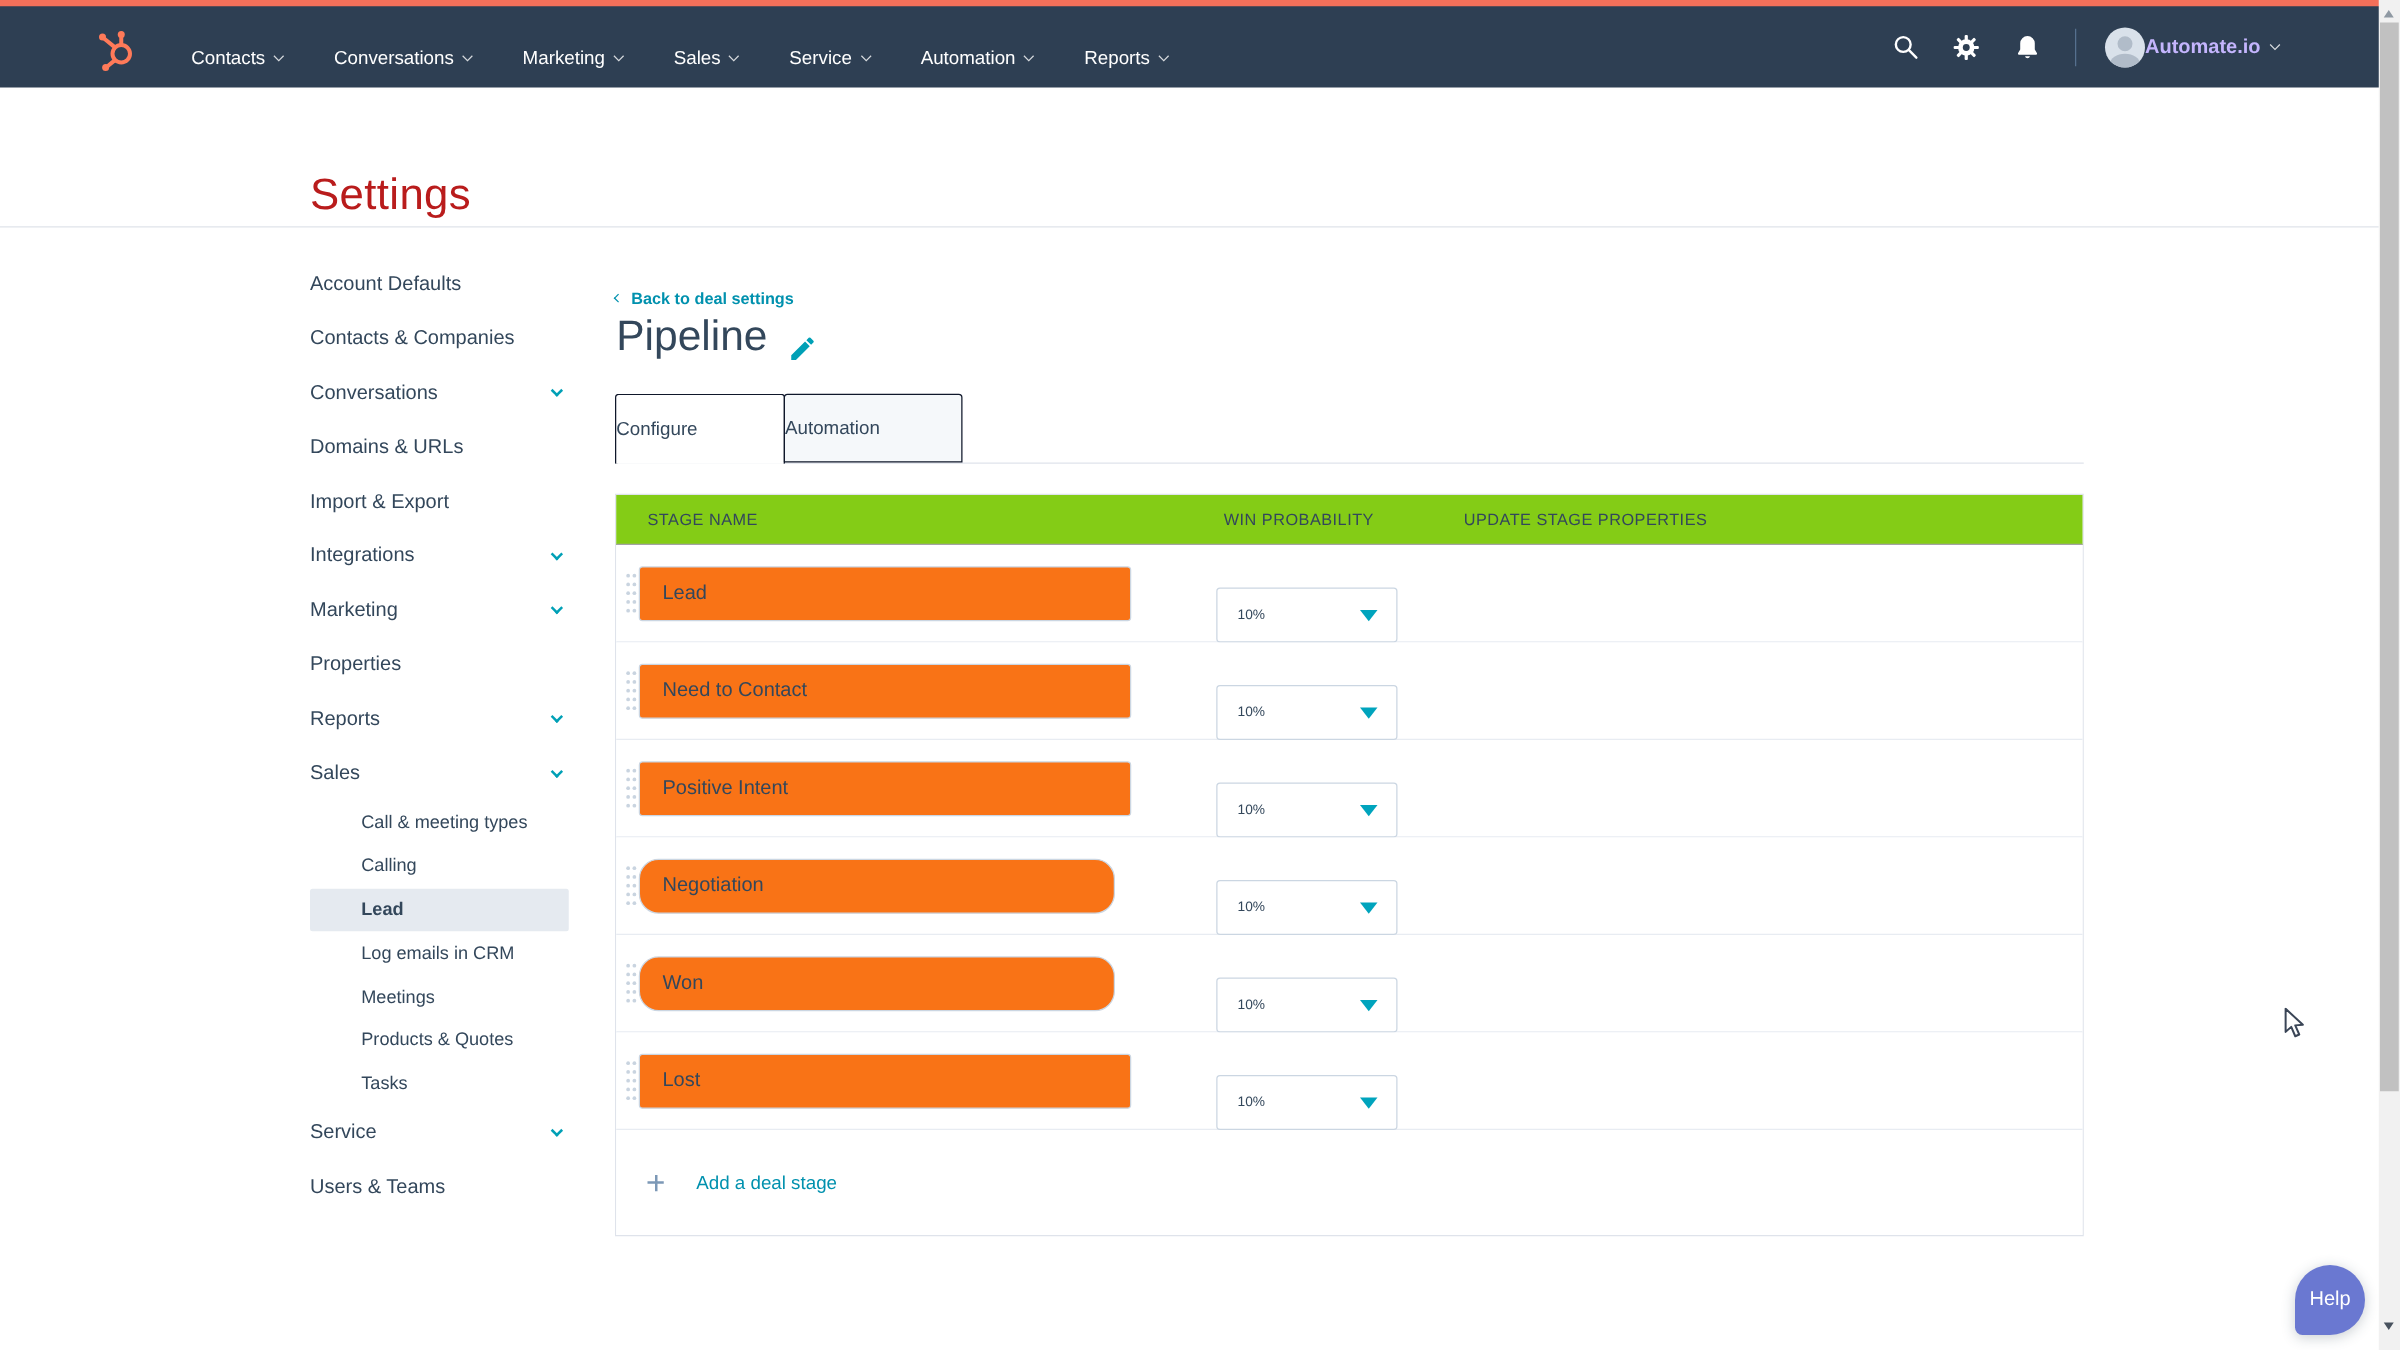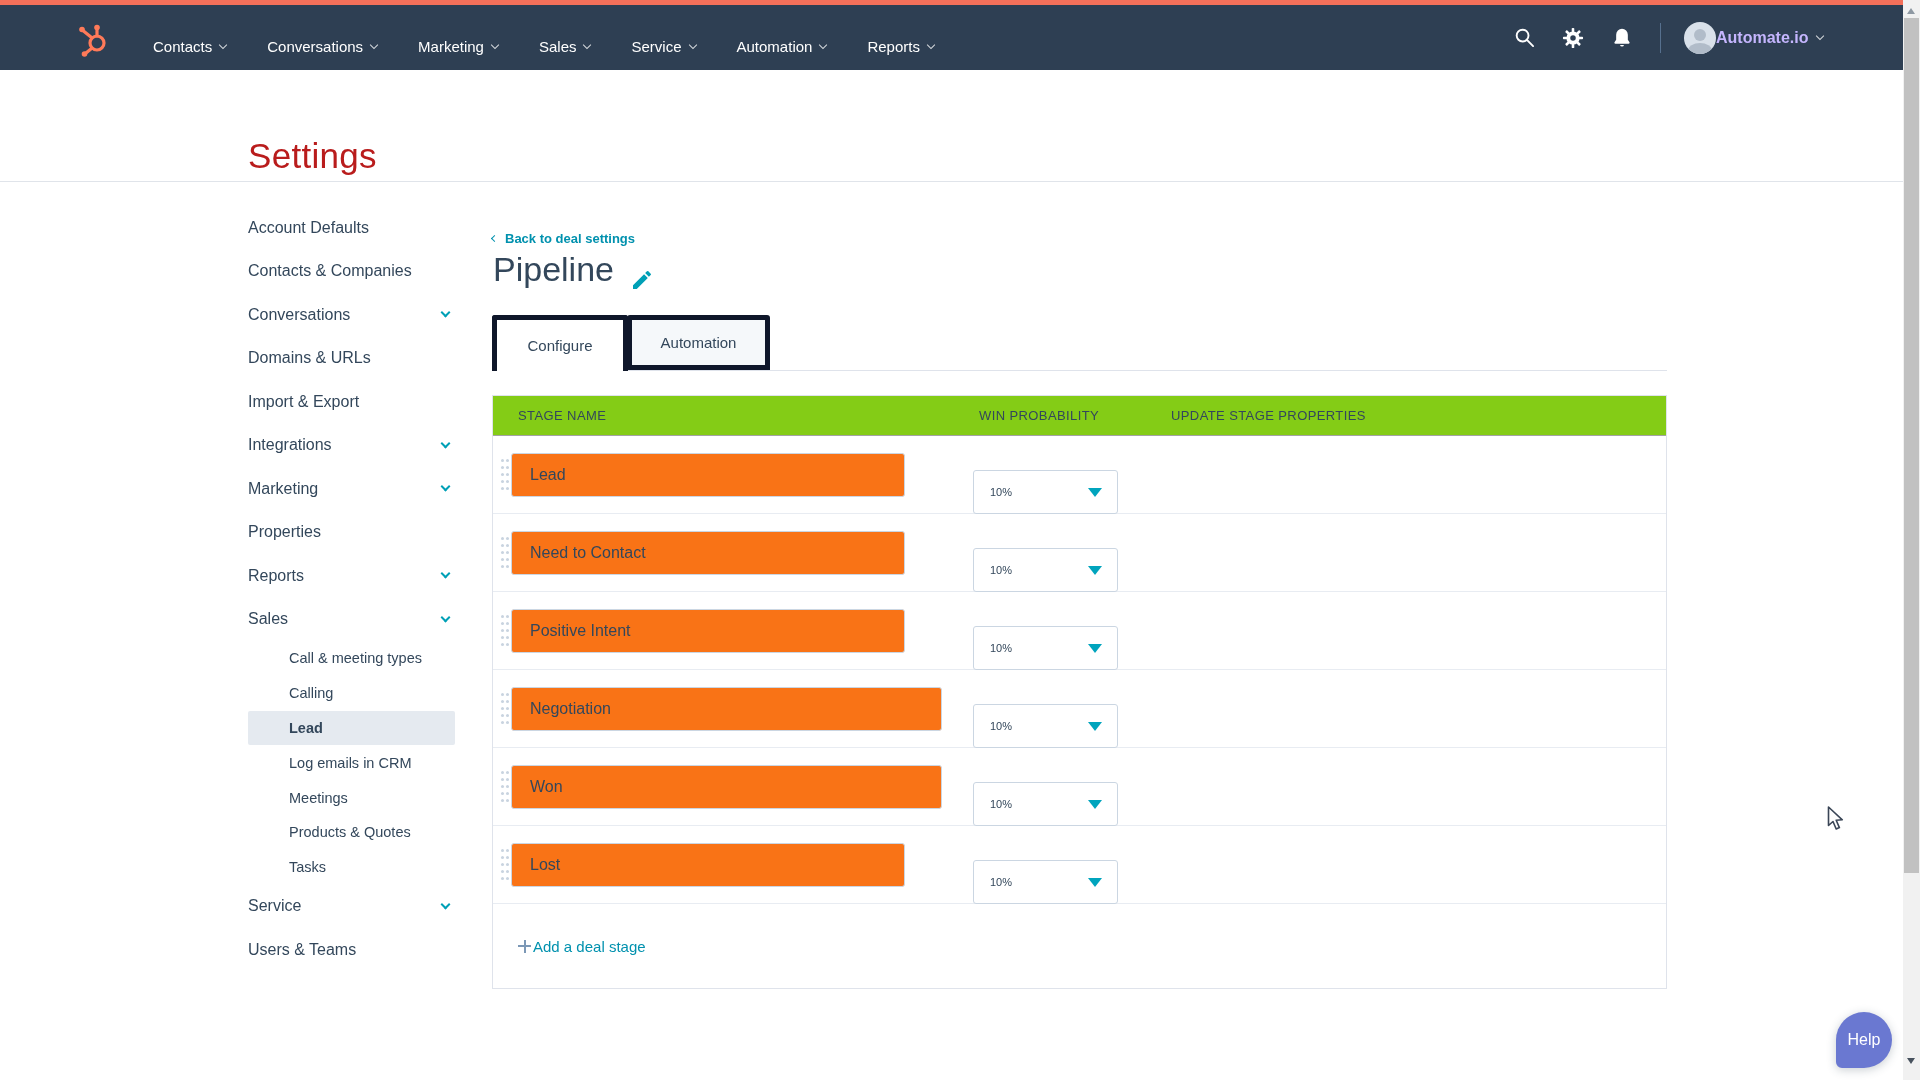--- a/index.html
+++ b/index.html
@@ -31,37 +31,37 @@
   .side-item { height:43.5px; display:flex; align-items:center; font-size:16px; color:#33475b; cursor:pointer; padding-right:6px; }
   .side-item .chev { width:7px; height:7px; border-width:2px; color:#00a0b6; margin-left:auto; margin-top:-4px; }
   .side-sub { height:34.8px; display:flex; align-items:center; padding-left:41px; font-size:14.5px; color:#33475b; cursor:pointer; }
   .side-sub.selected { background:#e5eaf0; font-weight:bold; border-radius:2px; }
   
   .back-link { position:absolute; left:492px; top:231px; font-size:13px; font-weight:bold; color:#0091ae; display:flex; align-items:center; gap:8px; cursor:pointer; }
   .back-link .chev { width:5px; height:5px; border-width:1.5px; transform:rotate(135deg); color:#0091ae; }
   .pipeline-title { position:absolute; left:493px; top:250px; font-size:34px; font-weight:normal; color:#33475b; display:flex; align-items:center; gap:16px; }
   .pencil { width:24px; height:24px; margin-top:6px; cursor:pointer; }
   .tab-line { position:absolute; left:492px; top:370px; width:1175px; height:1px; background:#dfe3eb; }
-  .tab { position:absolute; top:315px; height:56px; display:flex; align-items:center; justify-content:center; font-size:15px; color:#33475b; border:5px solid #0f172a; border-radius:3px 3px 0 0; cursor:pointer; z-index:2; }
+  .tab { position:absolute; top:315px; height:56px; display:flex; align-items:center; justify-content:flex-start; font-size:15px; color:#33475b; border:1px solid #0f172a; border-radius:3px 3px 0 0; cursor:pointer; z-index:2; }
   .tab.active { left:492px; width:136px; background:#fff; border-bottom:none; }
   .tab.inactive { left:627px; width:143px; height:55px; background:#f5f8fa; }
   
   .stage-table { position:absolute; left:492px; top:395px; width:1175px; background:#fff; border:1px solid #dfe3eb; }
   .thead { display:grid; grid-template-columns:486px 192px auto; height:40px; background:#84cc16; border-bottom:1px solid #a3a3a3; align-items:center; }
   .th { font-size:13px; color:#33475b; letter-spacing:.4px; white-space:nowrap; }
   .th.first { padding-left:25px; }
   .trow { position:relative; height:78px; border-bottom:1px solid #e8ecf2; background:#fff; }
   .drag-dots { position:absolute; left:8px; top:50%; margin-top:-16px; width:3px; height:3px; border-radius:50%; background:#c9d4e0; cursor:grab;
     box-shadow:5px 0 0 #c9d4e0,0 7px 0 #c9d4e0,5px 7px 0 #c9d4e0,0 14px 0 #c9d4e0,5px 14px 0 #c9d4e0,0 21px 0 #c9d4e0,5px 21px 0 #c9d4e0,0 28px 0 #c9d4e0,5px 28px 0 #c9d4e0; }
   .stage-input { position:absolute; left:18px; top:17px; width:394px; height:44px; border:1px solid #cbd6e2; border-radius:3px; background:#f97316; font-family:inherit; font-size:16px; color:#33475b; padding:0 0 0 18px; outline:none; }
-  .trow.narrow .stage-input { width:431px; }
+  .trow.narrow .stage-input { width:381px;border-radius:16px; }
   .win-select { position:absolute; left:480px; top:34px; width:145px; height:44px; border:1px solid #cbd6e2; border-radius:3px; background:#fff; display:flex; align-items:center; font-size:11px; color:#33475b; padding-left:16px; cursor:pointer; }
   .dd-caret { position:absolute; right:15px; top:50%; margin-top:-4px; width:0; height:0; border-left:7px solid transparent; border-right:7px solid transparent; border-top:9px solid #00a4bd; }
   .tfoot { height:84px; display:flex; align-items:center; padding-left:25px; background:#fff; }
-  .add-stage { display:flex; align-items:center; gap:2px; font-size:15px; color:#0091ae; cursor:pointer; }
+  .add-stage { display:flex; align-items:center; gap:26px; font-size:15px; color:#0091ae; cursor:pointer; }
   .plus-icon { position:relative; width:13px; height:13px; }
   .plus-icon::before { content:""; position:absolute; left:5.5px; top:0; width:2px; height:13px; background:#7c98b6; }
   .plus-icon::after { content:""; position:absolute; left:0; top:5.5px; width:13px; height:2px; background:#7c98b6; }
   
   .help-btn { position:absolute; left:1836px; top:1012px; width:56px; height:56px; background:#6a78d1; border-radius:28px 28px 28px 6px; color:#fff; font-size:16px; display:flex; align-items:center; justify-content:center; cursor:pointer; box-shadow:0 2px 10px rgba(45,62,80,.25); }
   .scrollbar { position:absolute; left:1903px; top:0; width:17px; height:1080px; background:#f1f1f1; z-index:10; }
   .sb-up { position:absolute; left:4px; top:8px; width:0; height:0; border-left:4.5px solid transparent; border-right:4.5px solid transparent; border-bottom:6px solid #8f99a3; }
   .sb-thumb { position:absolute; left:1px; top:18px; width:15px; height:855px; background:#c1c1c1; }
   .sb-down { position:absolute; left:4px; top:1058px; width:0; height:0; border-left:4.5px solid transparent; border-right:4.5px solid transparent; border-top:6px solid #48525e; }
   .cursor { position:absolute; left:1827px; top:806px; z-index:20; pointer-events:none; }

